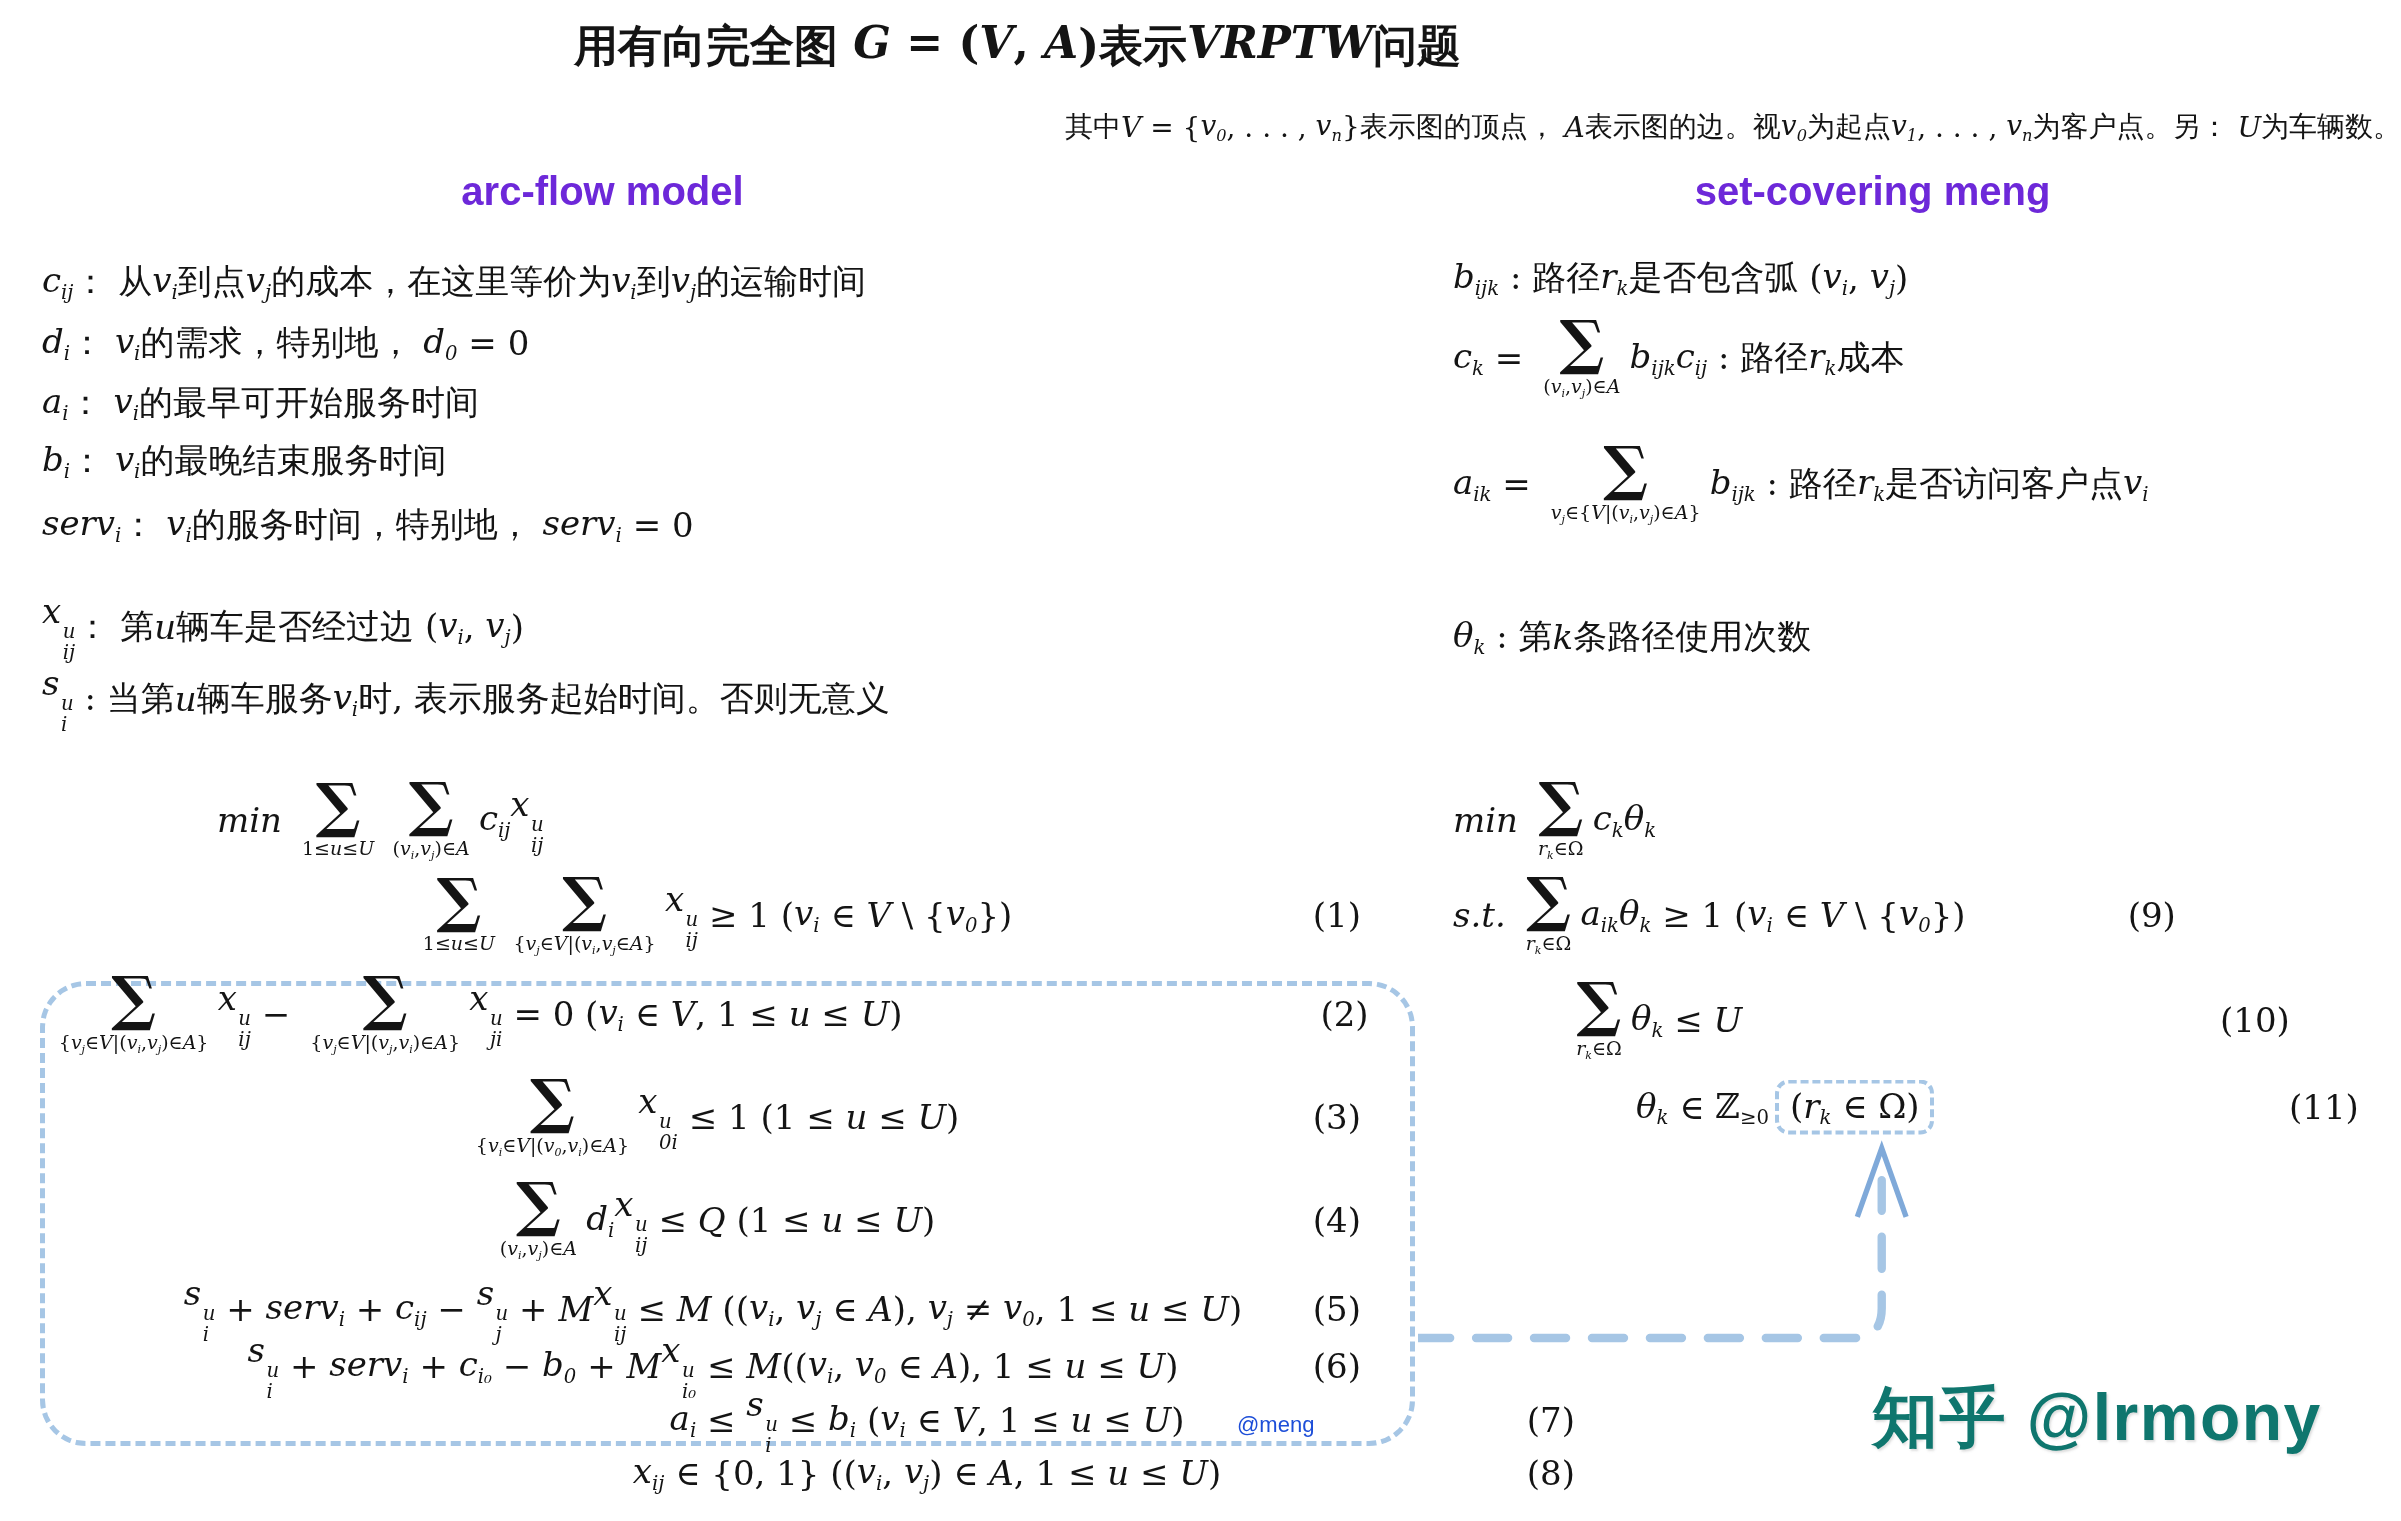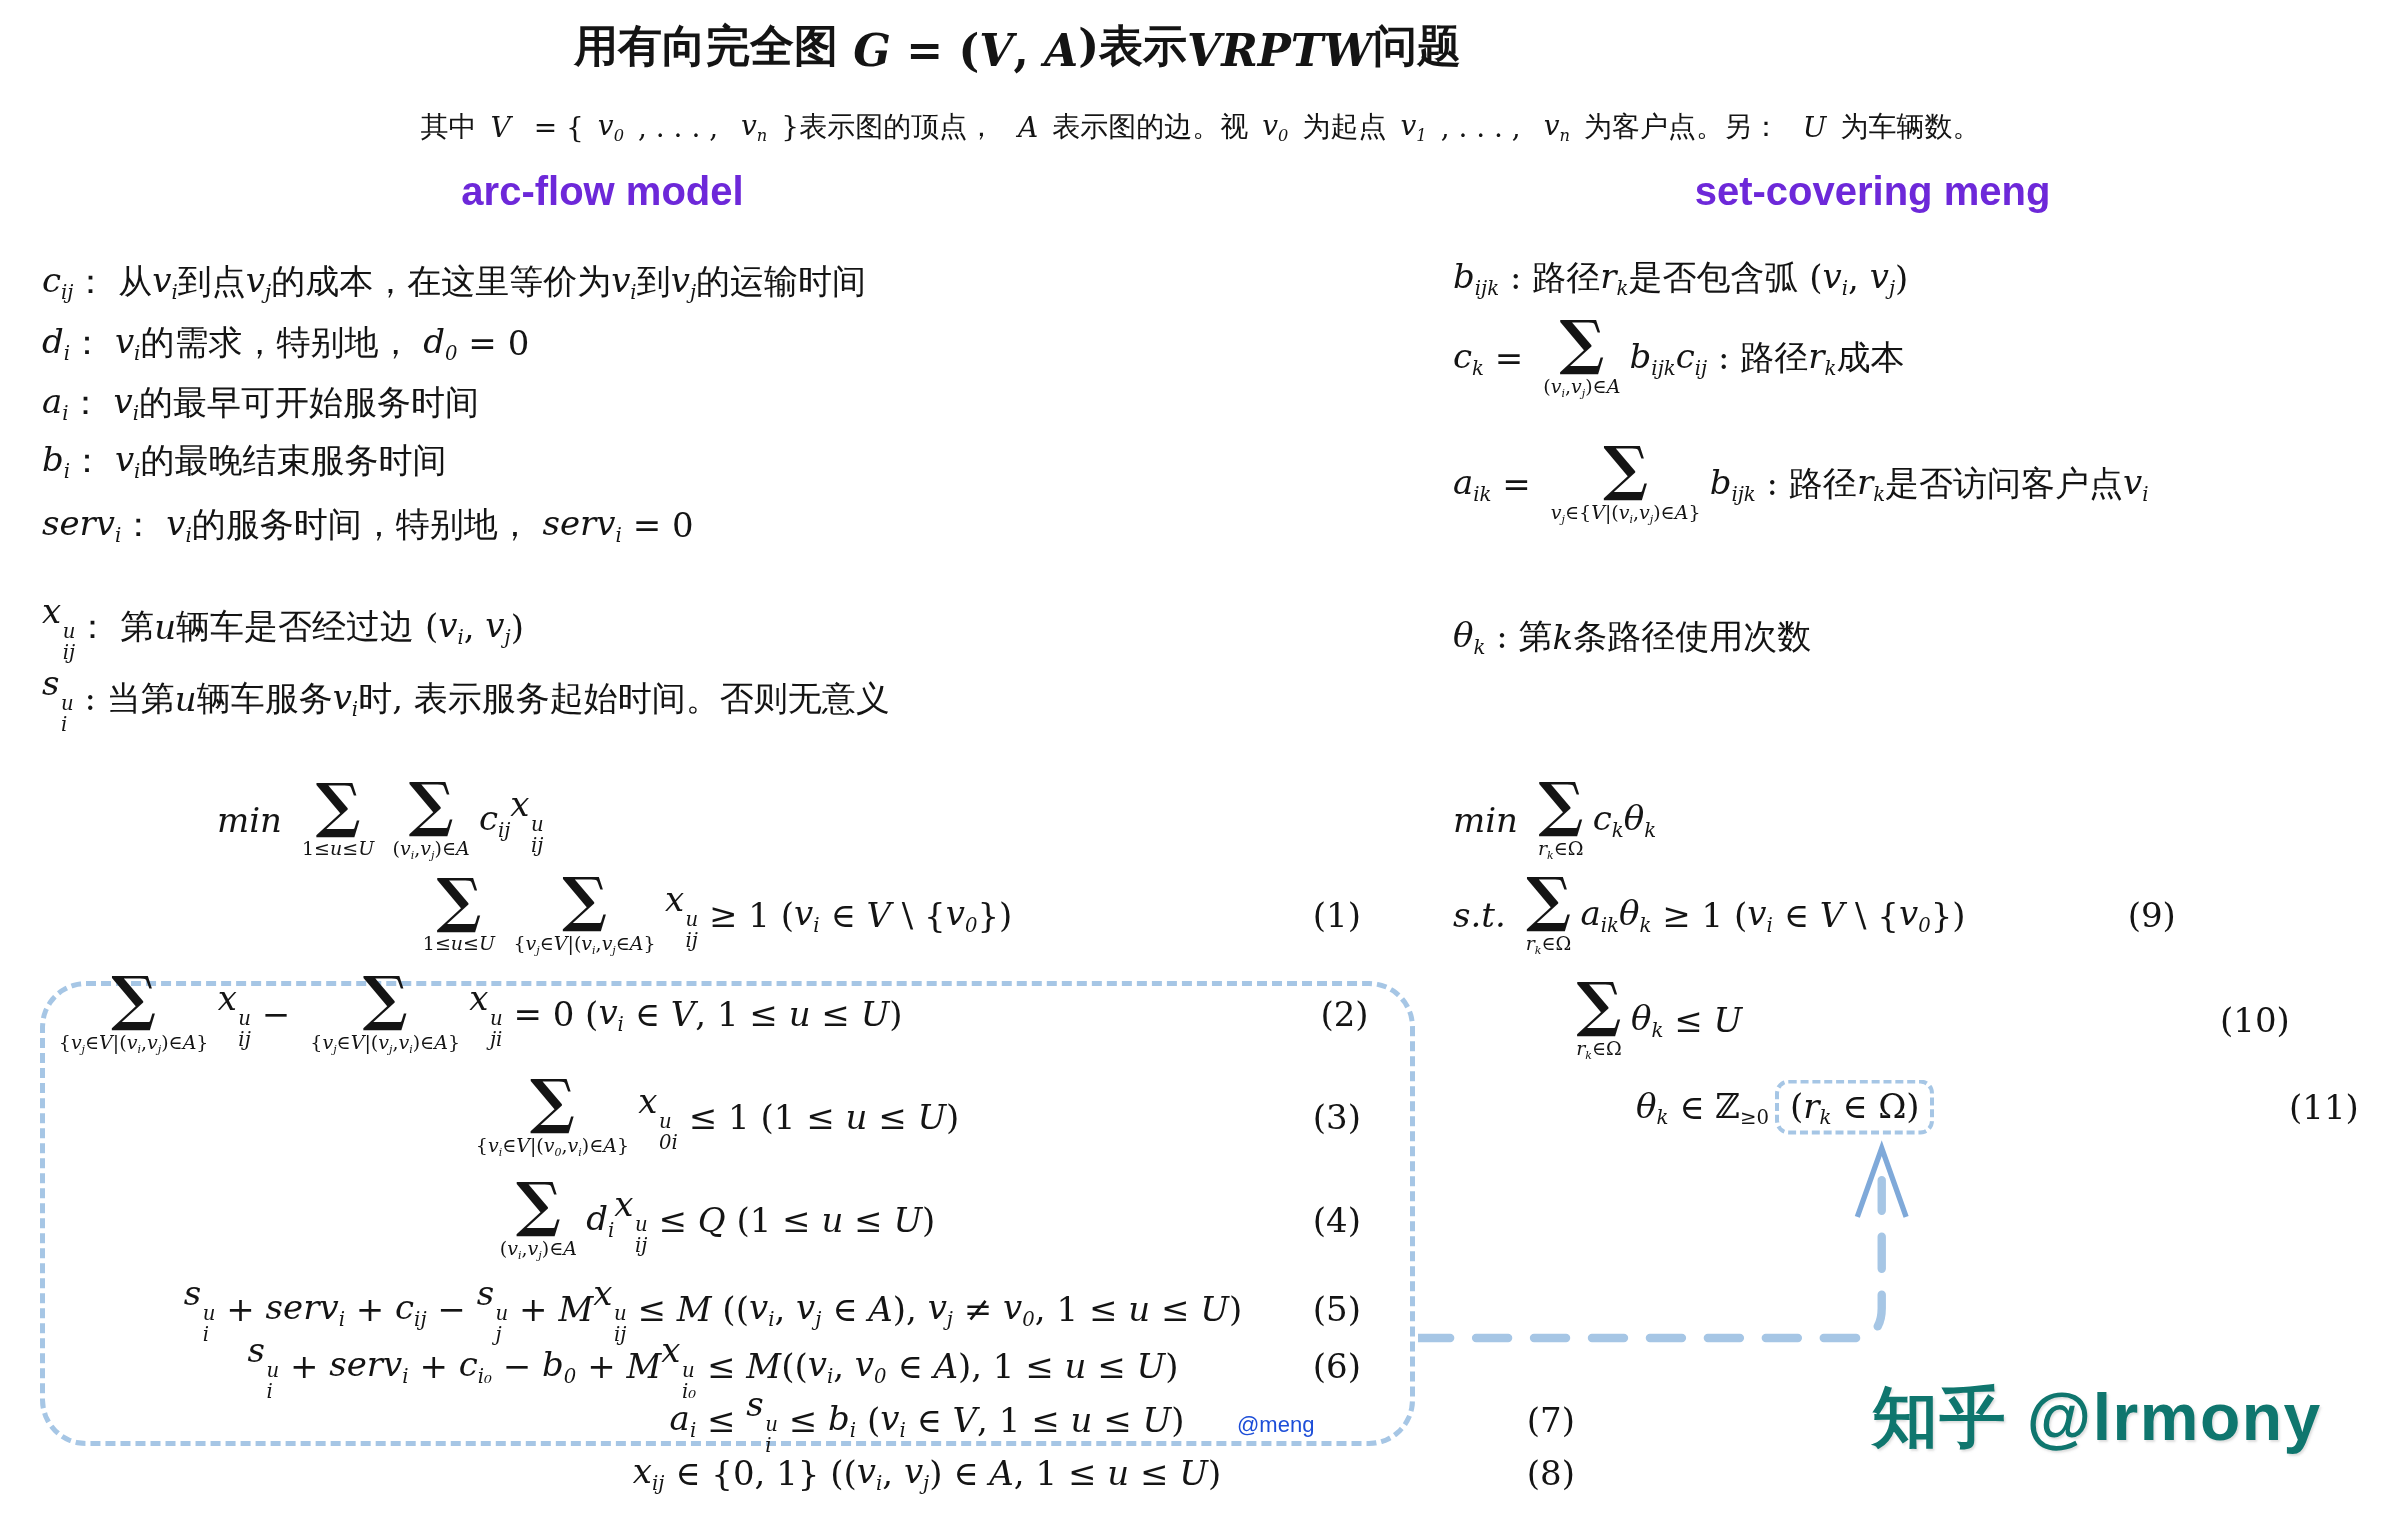--- a/index.html
+++ b/index.html
@@ -18,23 +18,23 @@
   .sum{display:inline-flex;flex-direction:column;align-items:center;
        margin:0 9.2px;font-style:normal;}
   .sigma{font-size:1.75em;line-height:.9;font-weight:600;font-style:normal;}
   .lim{font-size:19px;line-height:1.25;margin-top:5px;white-space:nowrap;}
   .dashbox{display:inline-block;border:4.6px dashed #a6c6e5;border-radius:13.7px;
            padding:1.5px 10.7px;margin-left:6.1px;}
   .num{position:absolute;right:23px;top:50%;transform:translateY(-50%);
        font-style:normal;font-size:34px;}
   .rownum-r{right:9.2px;}
   .titlebar{left:0;width:2035px;display:flex;justify-content:center;
-            font-size:44px;font-weight:600;align-items:flex-end;}
-  .subtitlebar{left:0;width:2401px;display:flex;justify-content:center;
-               font-size:28px;align-items:center;gap:14px;}
+            font-size:44px;font-weight:600;align-items:flex-start;}
+  .subtitlebar{left:0;width:2401px;display:flex;justify-content:flex-end;
+               font-size:28px;align-items:center;}
   .hdr{font-family:"Liberation Sans",sans-serif;font-weight:700;font-size:40px;
        text-align:center;color:#6d28d9;}
   .bigdash{border:5.3px dashed #a6c6e5;border-radius:46px;}
   .eqrow{left:42px;width:1342px;justify-content:center;}
   .eqrow-r{left:1453px;width:732px;justify-content:flex-start;}
   .indent-r{padding-left:214px;}
   .wm-main{font-family:"Liberation Sans",sans-serif;font-size:66px;font-weight:600;
            color:#0f766e;letter-spacing:1.5px;
            text-shadow:-3.1px -3.1px 3.8px rgba(255,255,255,.95),1.5px 1.5px 2.3px rgba(120,120,120,.25);}
   .wm-small{font-family:"Liberation Sans",sans-serif;font-size:22px;color:#1d4ed8;}

